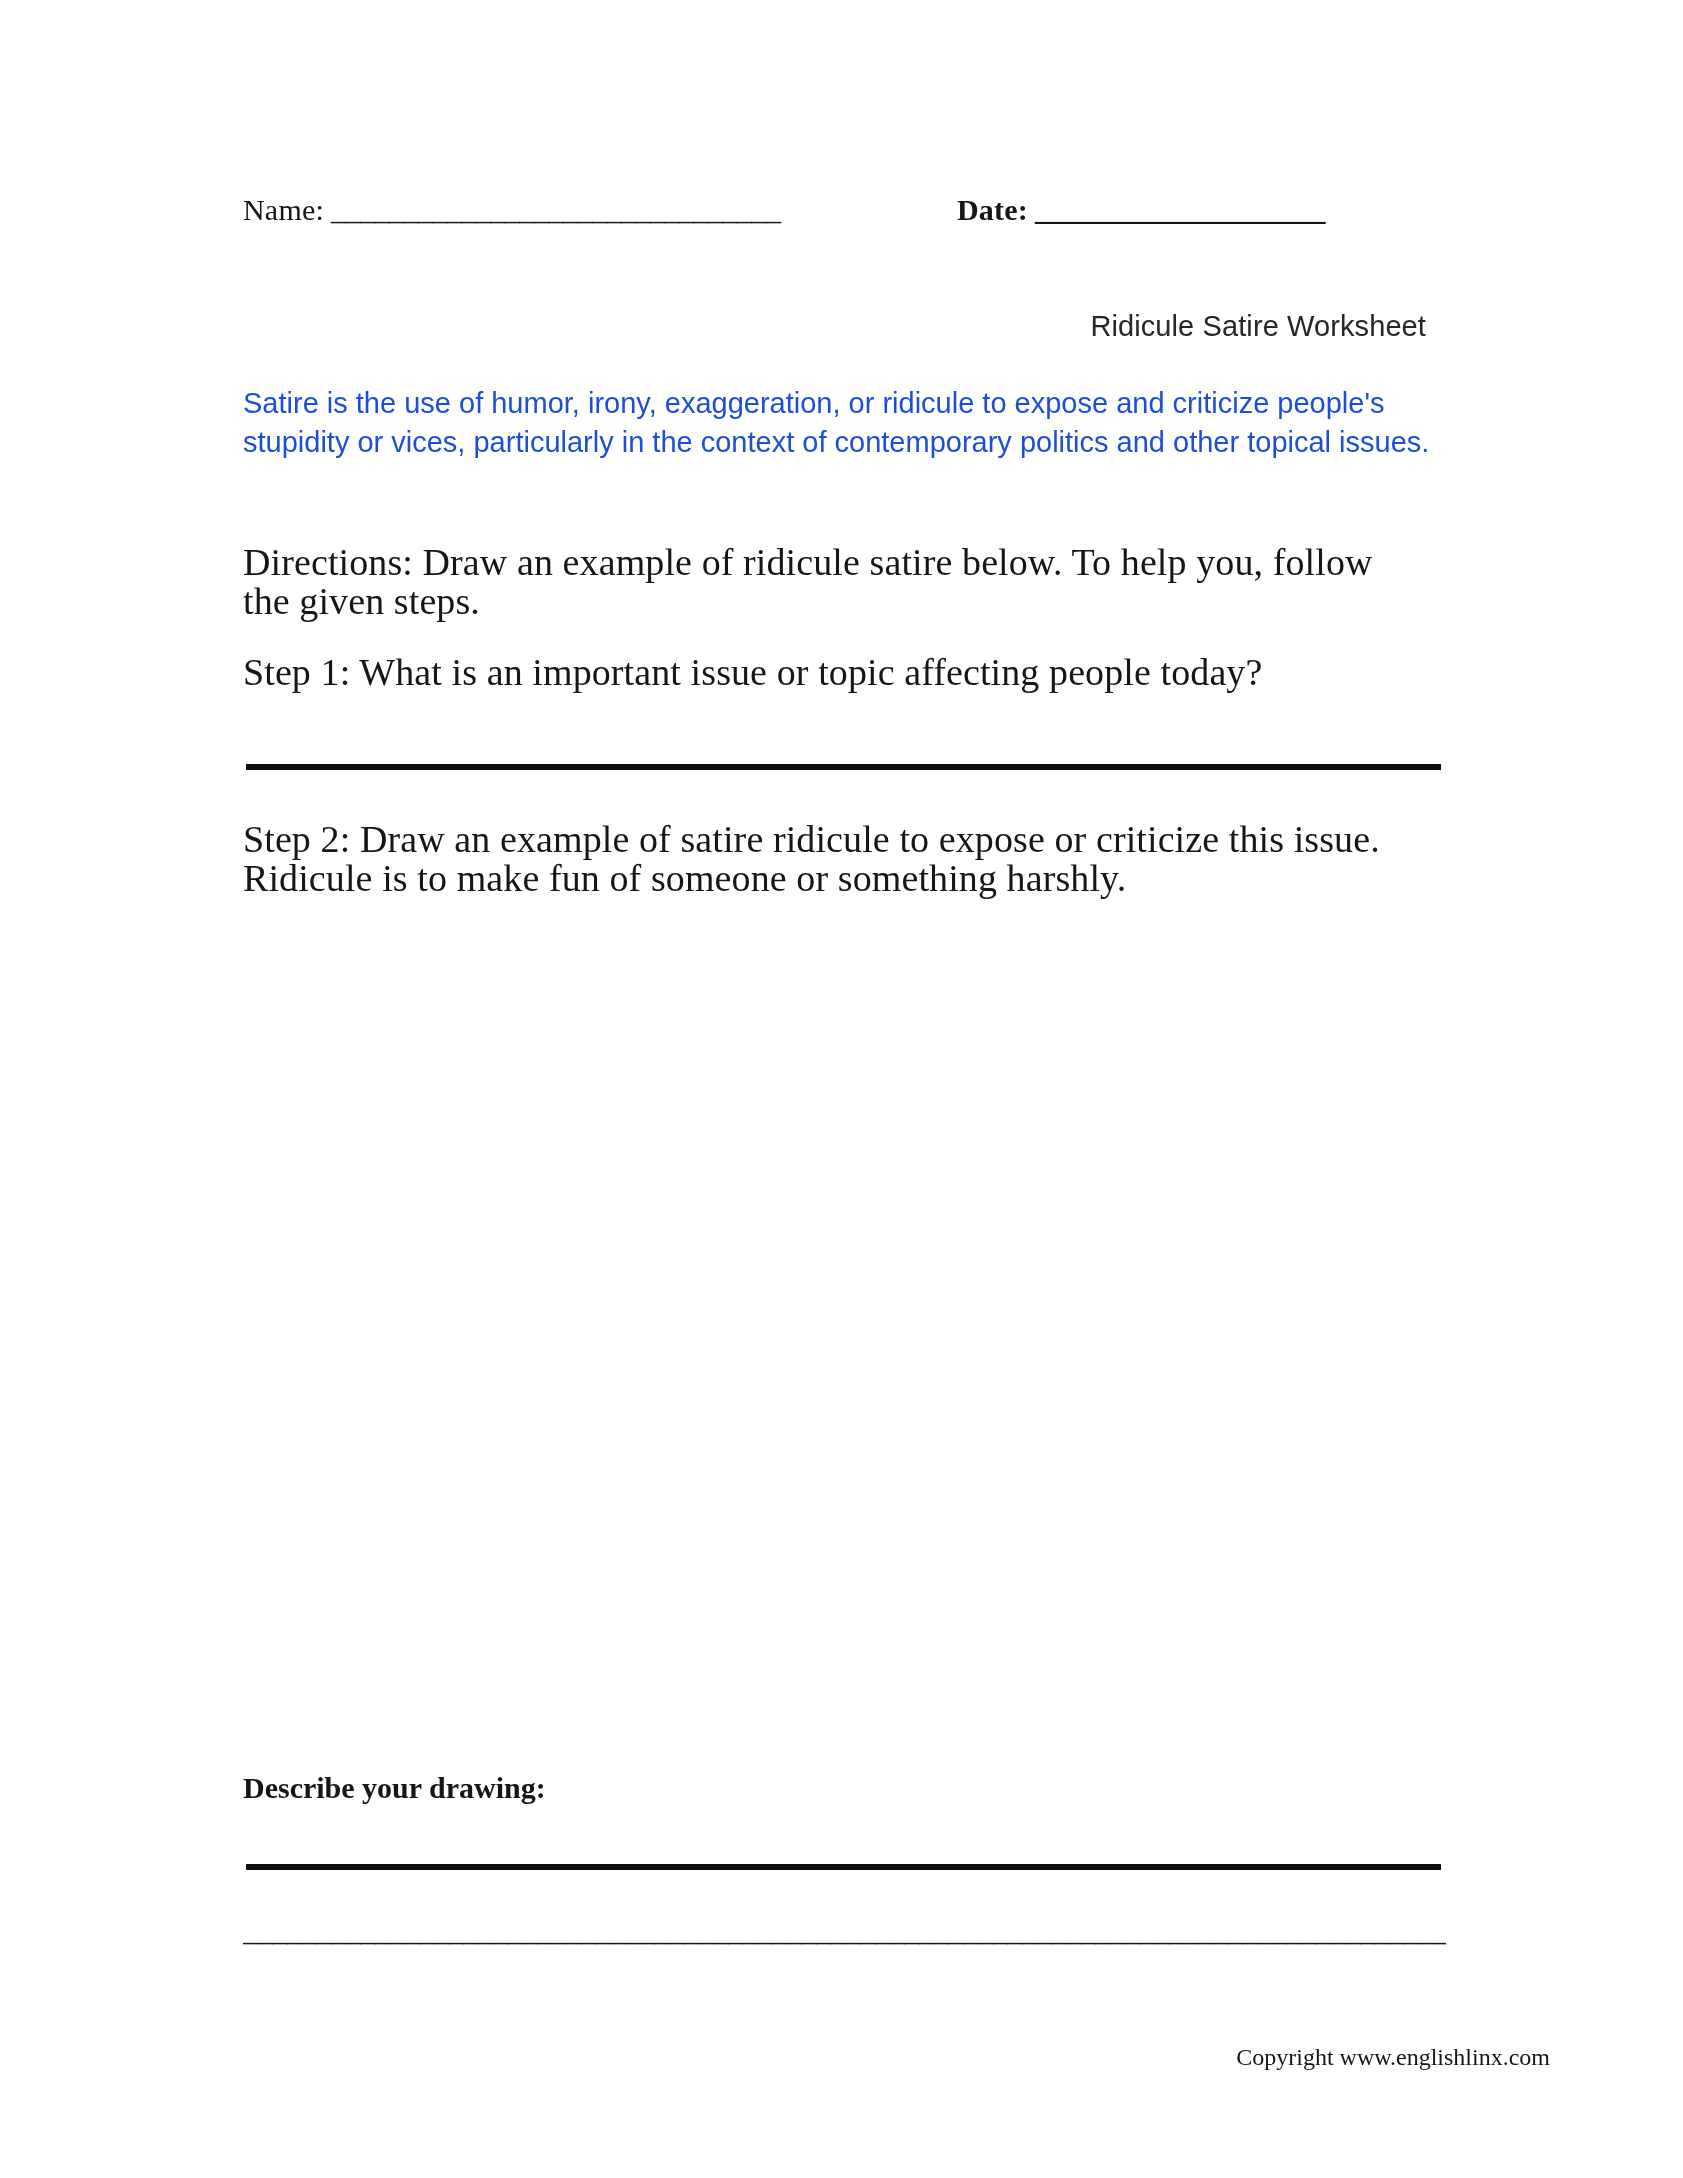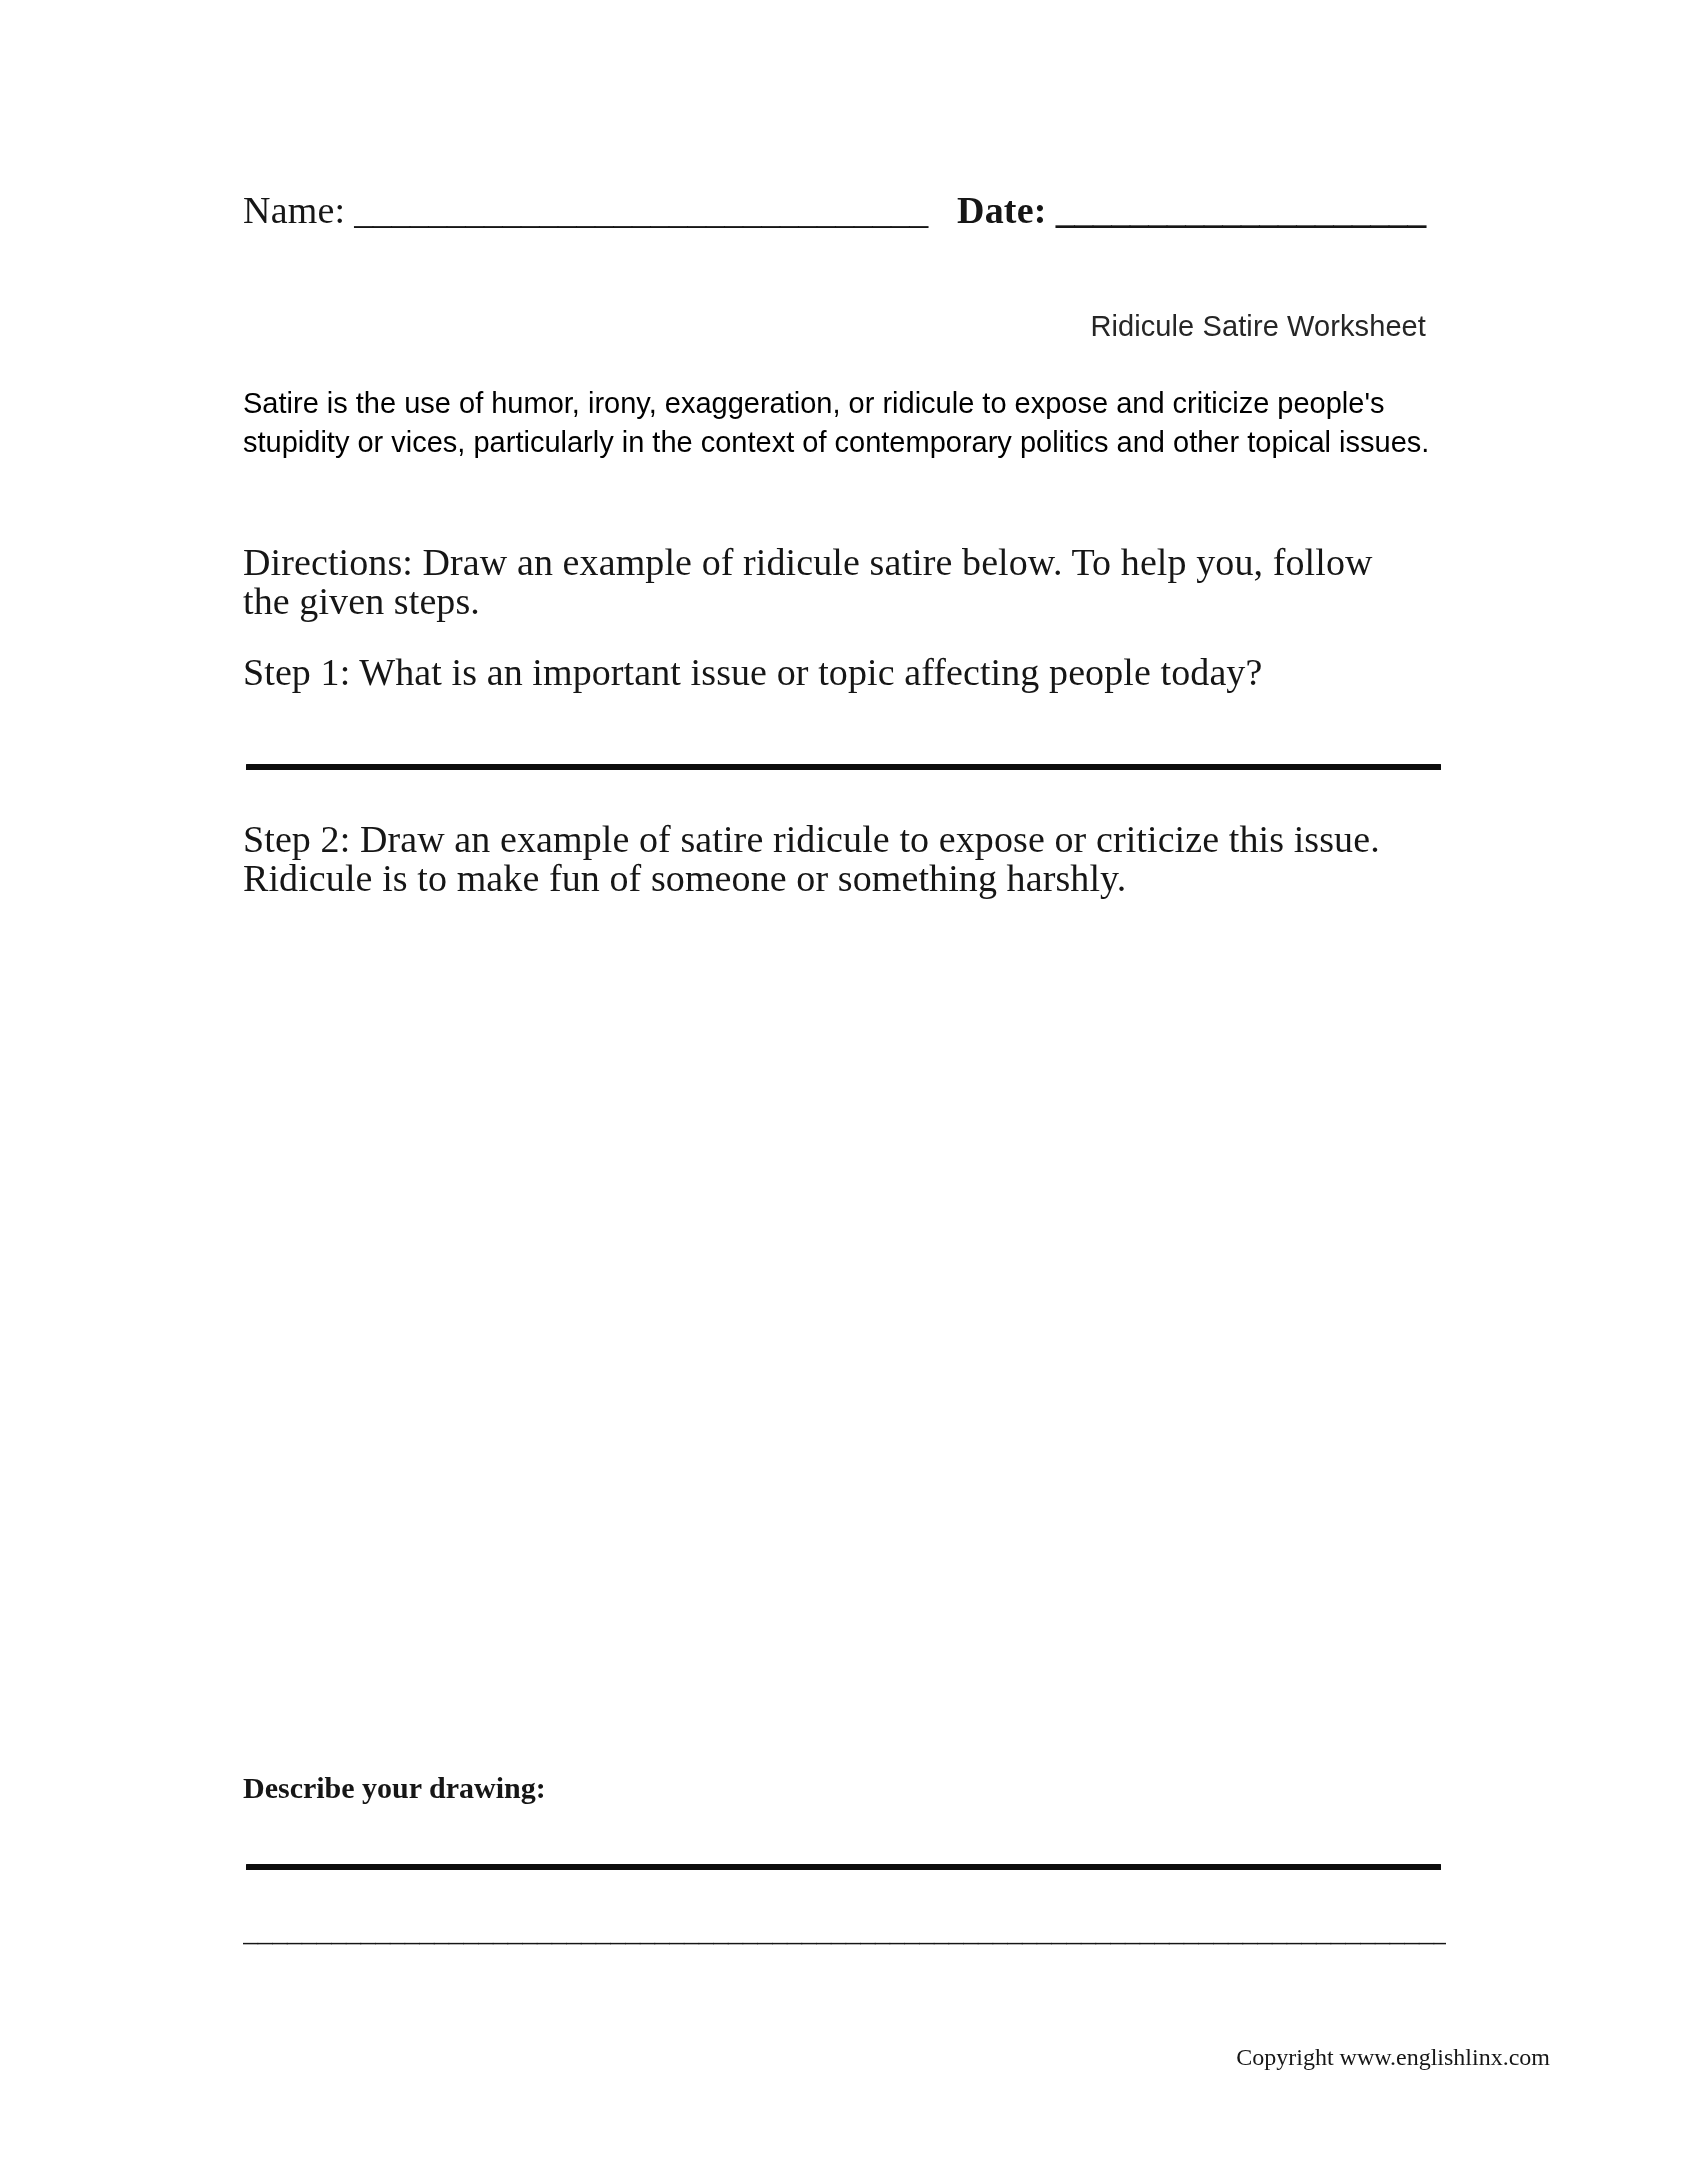--- a/index.html
+++ b/index.html
@@ -32,21 +32,21 @@
     width: 1203px;
     height: 48px;
   }
 
   .name-field,
   .date-field {
     position: absolute;
     top: 0;
     white-space: nowrap;
     font-family: "Liberation Serif", serif;
-    font-size: 38px;
+    font-size: 30px;
     line-height: 40px;
     color: #161616;
     letter-spacing: 0.2px;
   }
 
   .name-field { left: 0; }
   .date-field { left: 714px; font-weight: bold; }
 
   .field-label { }
   .field-blank {
@@ -69,21 +69,21 @@
 
   
   .definition {
     position: absolute;
     left: 243px;
     top: 384px;
     width: 1193px;
     font-family: "Liberation Sans", sans-serif;
     font-size: 29px;
     line-height: 39px;
-    color: #000000;
+    color: #1d4ed8;
     letter-spacing: 0px;
   }
 
   
   .serif-block {
     position: absolute;
     left: 243px;
     font-family: "Liberation Serif", serif;
     font-size: 38px;
     line-height: 39px;

